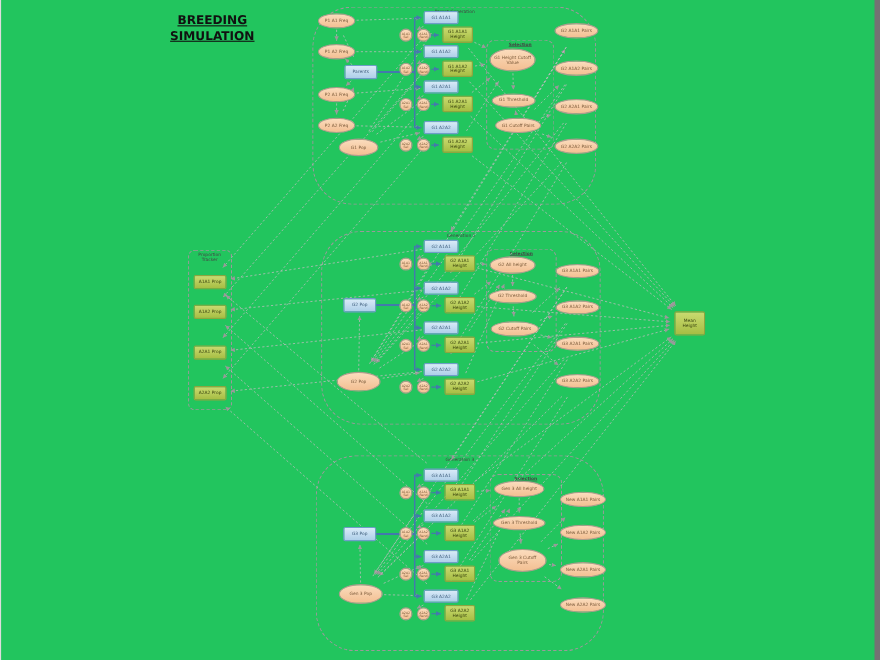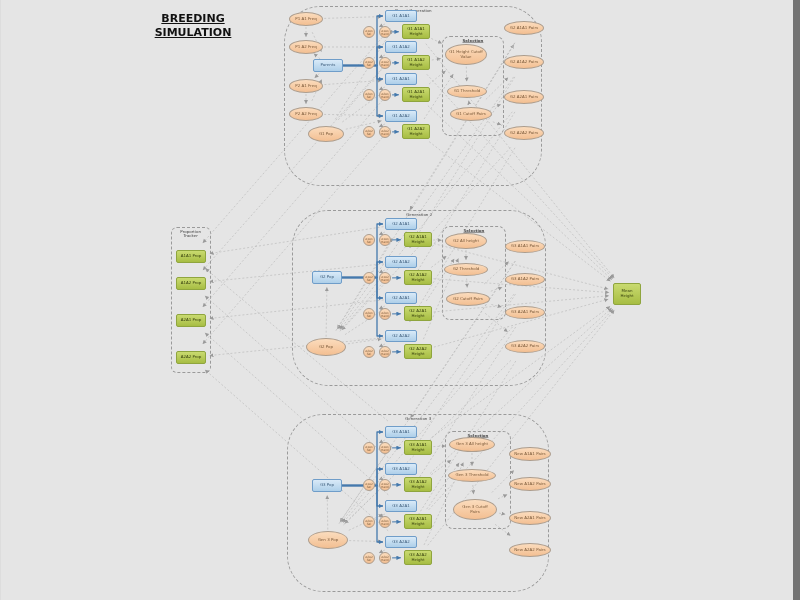--- a/index.html
+++ b/index.html
@@ -1,18 +1,18 @@
 <!DOCTYPE html>
 <html><head>
 <meta charset="utf-8">
 <style>
   html,body{margin:0;padding:0;background:#fff;}
   body{font-family:"DejaVu Sans",sans-serif;}
-  #frame{position:relative;width:800px;height:600px;background:#e5e5e5;overflow:hidden;
-         border-left:1px solid #ddd;border-right:7px solid #737373;box-sizing:border-box;}
+  #frame{position:relative;width:800px;height:600px;background:#22c55e;overflow:hidden;
+         border-left:1px solid #ddd;border-right:5px solid #737373;box-sizing:border-box;}
   #edges{position:absolute;left:0;top:0;z-index:1;}
   .dash{stroke:#bcbcbc;stroke-width:0.7;stroke-dasharray:2 2;}
   .barrow{stroke:#4479ad;stroke-width:1;}
   .flow-line{stroke:#4479ad;stroke-width:1.3;fill:none;stroke-linejoin:round;}
   .title{position:absolute;left:148px;top:12px;width:88px;z-index:3;text-align:center;
          font-size:11px;font-weight:bold;text-decoration:underline;white-space:pre-line;
          color:#111;line-height:1.25;}
   .group{position:absolute;border:1px dashed #9a9a9a;z-index:0;box-sizing:border-box;}
   .hdr{position:absolute;top:1px;left:0;width:100%;display:flex;justify-content:center;}
   .hdr .lbl{flex:none;font-size:8px;transform:scale(.5);transform-origin:center top;

